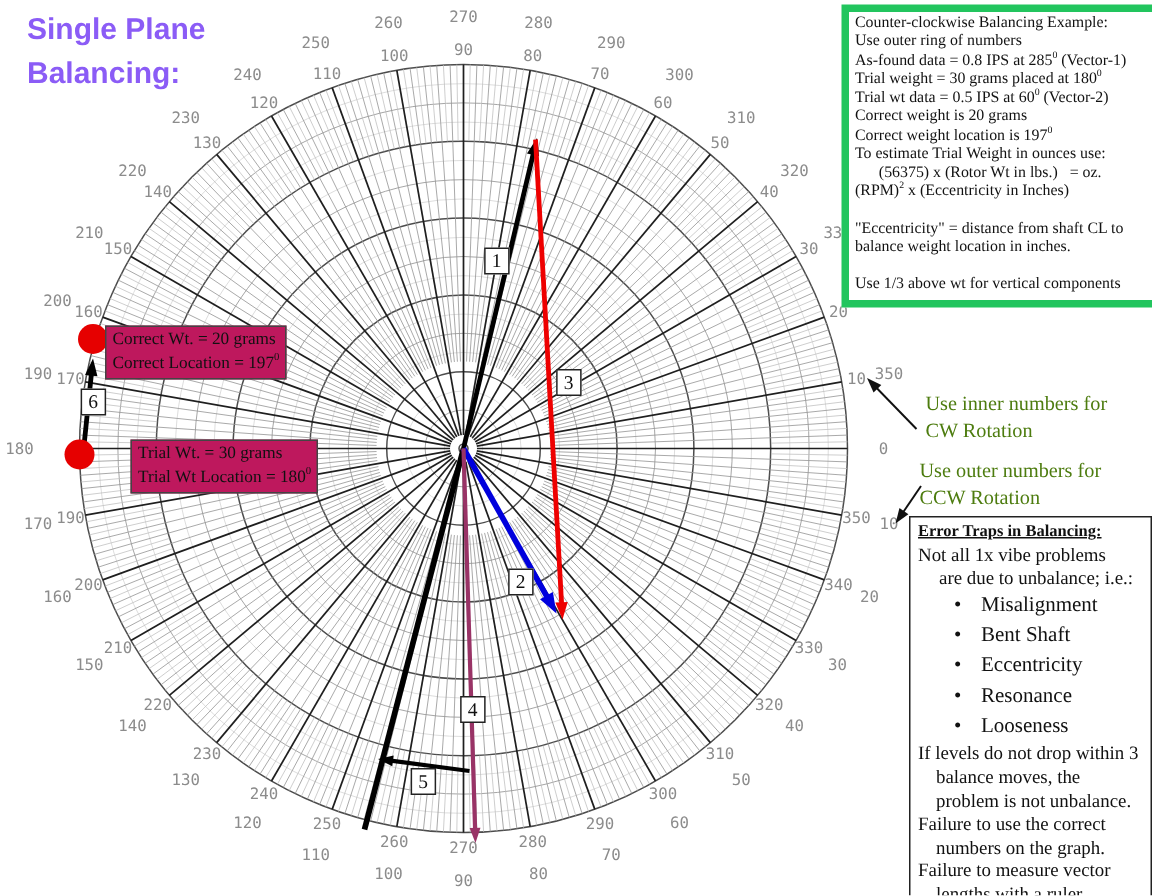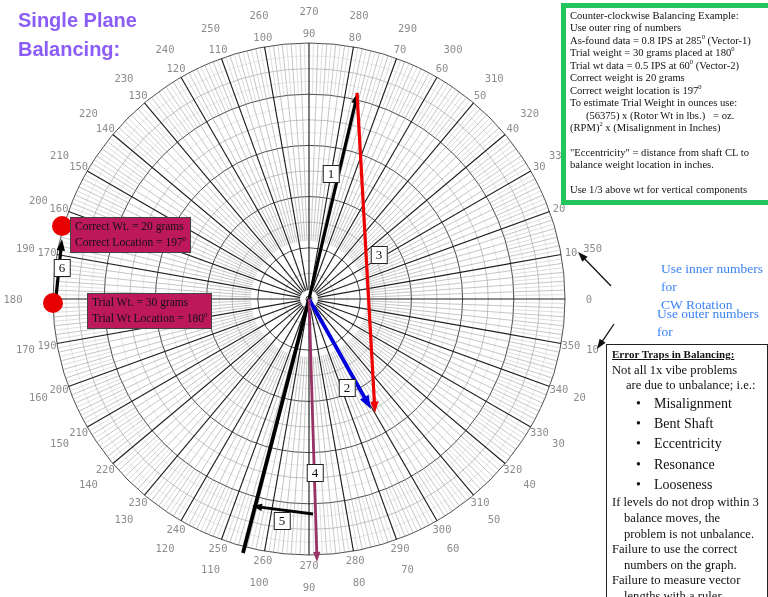--- a/index.html
+++ b/index.html
@@ -13,21 +13,21 @@
   .example-box{position:absolute;left:561px;top:3px;width:198px;border:5px solid #22c55e;
                background:#fff;padding:2px 3px 3px 4px;font-size:10.6px;line-height:1.175;color:#111;}
   .example-box .rline{white-space:nowrap;min-height:1.175em;}
 
   .callout{position:absolute;background:#be185d;border:1px solid #444;padding:1px 4px;
            font-size:11.5px;line-height:1.38;color:#111;}
   .callout .rline{white-space:nowrap;}
   #callout-correct{left:70px;top:217px;}
   #callout-trial{left:87px;top:293px;}
 
-  .rot-note{position:absolute;font-size:13.5px;line-height:1.33;color:#3b82f6;margin-left:44px;}
+  .rot-note{position:absolute;font-size:13.5px;line-height:1.33;color:#4d7c0f;}
   #note-cw{left:617px;top:260px;}
   #note-ccw{left:613px;top:305px;}
 
   .error-box{position:absolute;left:606px;top:344px;width:152px;border:1px solid #222;
              background:#fff;padding:3px 3px 8px 5px;font-size:12.6px;line-height:1.24;color:#111;}
   .error-box .ttl{font-weight:bold;text-decoration:underline;font-size:11px;margin-bottom:1px;}
   .error-box .ind{padding-left:14px;}
   .error-box .bullet-row{padding-left:24px;font-size:14px;line-height:1.45;}
   .error-box .bullet-row .dot{display:inline-block;width:18px;}
   .error-box .hang{padding-left:12px;text-indent:-12px;}
@@ -547,21 +547,21 @@
   <div class="example-box">
       <div class="rline"><span>Counter-clockwise Balancing Example:</span></div>
       <div class="rline"><span>Use outer ring of numbers</span></div>
       <div class="rline"><span>As-found data = 0.8 IPS at 285</span><span class="sup">0</span><span>  (Vector-1)</span></div>
       <div class="rline"><span>Trial weight = 30 grams placed at 180</span><span class="sup">0</span></div>
       <div class="rline"><span>Trial wt data = 0.5 IPS at 60</span><span class="sup">0</span><span>      (Vector-2)</span></div>
       <div class="rline"><span>Correct weight is 20 grams</span></div>
       <div class="rline"><span>Correct weight location is 197</span><span class="sup">0</span></div>
       <div class="rline"><span>To estimate Trial Weight in ounces use:</span></div>
       <div class="rline"><span class="u">&nbsp;&nbsp;&nbsp;&nbsp;&nbsp;&nbsp;(56375) x (Rotor Wt in lbs.)&nbsp;&nbsp;</span><span> = oz.</span></div>
-      <div class="rline"><span class="u">(RPM)</span><span class="u sup">2</span><span class="u"> x (Misalignment in Inches)</span></div>
+      <div class="rline"><span class="u">(RPM)</span><span class="u sup">2</span><span class="u"> x (Eccentricity in Inches)</span></div>
       <div class="rline">&nbsp;</div>
       <div class="rline"><span>"Eccentricity" = distance from shaft CL to</span></div>
       <div class="rline"><span>balance weight location in inches.</span></div>
       <div class="rline">&nbsp;</div>
       <div class="rline"><span>Use 1/3 above wt for vertical components</span></div>
     </div>
 
   <div class="callout" id="callout-correct">
       <div class="rline"><span class="u">Correct</span><span> Wt. = 20 grams</span></div>
       <div class="rline"><span class="u">Correct</span><span> Location = 197</span><span class="sup">0</span></div>

